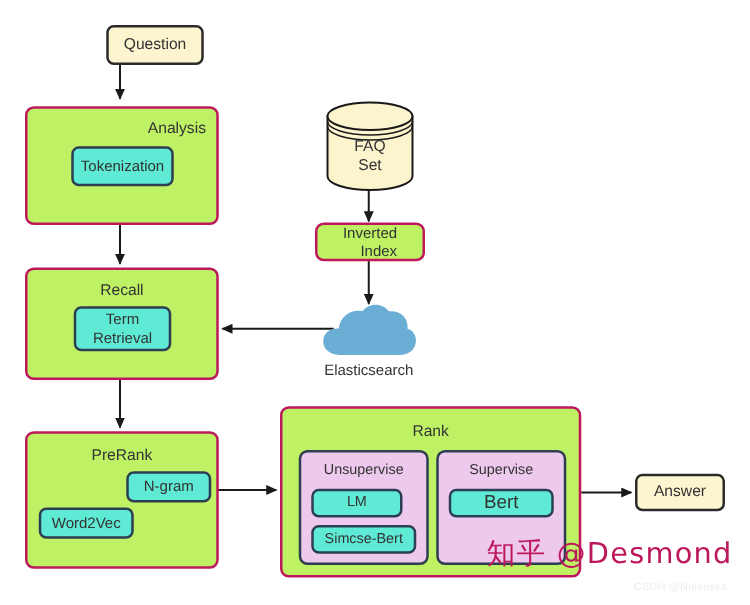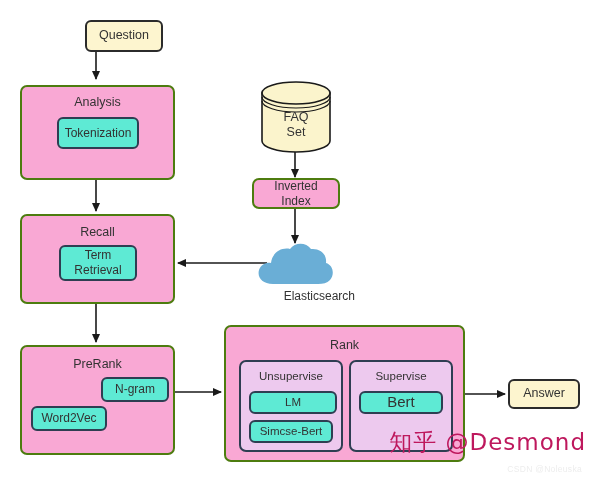--- a/index.html
+++ b/index.html
@@ -28,23 +28,24 @@
     line-height: 1.22;
     white-space: pre-line;
   }
   .yellow-box {
     background: #fdf5cf;
     border: 2px solid #2b2b2b;
     border-radius: 6px;
     font-size: 12.5px;
   }
   .blue-box {
-    background: #f9a8d4;
-    border: 2px solid #4d7c0f;
+    background: #bef264;
+    border: 2px solid #be185d;
     border-radius: 7px;
+    text-align: right;
   }
   .green-box {
     background: #5eead4;
     border: 2px solid #2e3e52;
     border-radius: 6px;
     font-size: 12px;
   }
   .pink-box {
     background: #edc9ee;
     border: 2px solid #2e3e52;
@@ -73,21 +74,21 @@
     text-align: center;
     font-size: 12.5px;
     color: #333333;
     white-space: pre-line;
     line-height: 1.2;
   }
   .cloud-label {
     position: absolute;
     font-size: 12px;
     color: #333333;
-    text-align: right;
+    text-align: center;
   }
   .wm-zhihu {
     position: absolute;
     right: 14px;
     bottom: 26px;
     font-size: 23px;
     color: #be185d;
     letter-spacing: 1px;
     font-family: "DejaVu Sans", sans-serif;
     user-select: none;
@@ -130,21 +131,21 @@
 
     <line x1="267" y1="263" x2="178" y2="263" stroke="#1a1a1a" stroke-width="1.6" marker-end="url(#arrowhead)"></line>
   </svg>
 
   <div class="node yellow-box" style="left:57px; top:20px; width:78px; height:32px;margin-left:28px;">
     <span>Question</span>
   </div>
 
   <div class="node blue-box" style="left:20px; top:85px; width:155px; height:95px;">
   </div>
-  <div class="group-title" style="left:20px; width:155px; top:95px;">Analysis</div>
+  <div class="group-title" style="left:20px; width:155px; top:95px;padding-left:44px;">Analysis</div>
   <div class="node green-box" style="left:57px; top:117px; width:82px; height:32px;">
     <span>Tokenization</span>
   </div>
 
   <div class="node blue-box" style="left:20px; top:214px; width:155px; height:90px;">
   </div>
   <div class="group-title" style="left:20px; width:155px; top:225px;">Recall</div>
   <div class="node green-box" style="left:59px; top:245px; width:78px; height:36px;">
     <span>Term
 Retrieval</span>
@@ -160,21 +161,21 @@
     <span>Word2Vec</span>
   </div>
 
   <div class="node blue-box" style="left:224px; top:325px; width:241px; height:137px;">
   </div>
   <div class="group-title" style="left:224px; width:241px; top:338px;">Rank</div>
 
   <div class="node pink-box" style="left:239px; top:360px; width:104px; height:92px;">
   </div>
   <div class="group-title" style="left:239px; width:104px; top:370px; font-size:11.5px;">Unsupervise</div>
-  <div class="node green-box" style="left:249px; top:391px; width:88px; height:23px; font-size:11.5px;text-align:center;">
+  <div class="node green-box" style="left:249px; top:391px; width:73px; height:23px; font-size:11.5px;text-align:center;">
     <span>LM</span>
   </div>
   <div class="node green-box" style="left:249px; top:420px; width:84px; height:23px; font-size:11.5px;">
     <span>Simcse-Bert</span>
   </div>
 
   <div class="node pink-box" style="left:349px; top:360px; width:104px; height:92px;">
   </div>
   <div class="group-title" style="left:349px; width:104px; top:370px; font-size:11.5px;">Supervise</div>
   <div class="node green-box" style="left:359px; top:391px; width:84px; height:23px; font-size:15px;align-items:center;">

